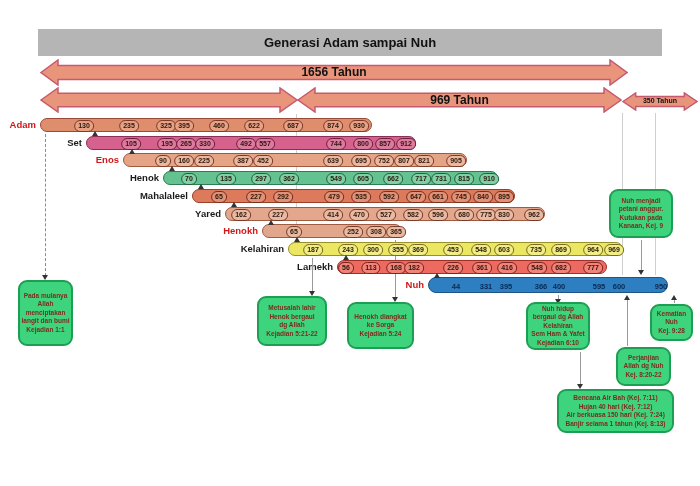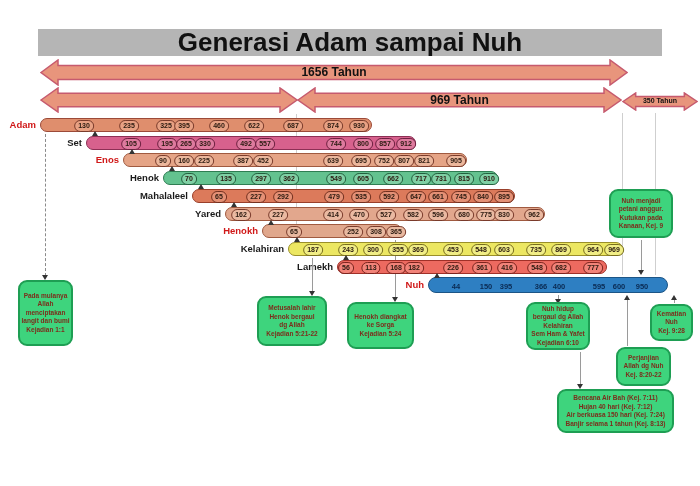--- a/index.html
+++ b/index.html
@@ -1,19 +1,19 @@
 <!DOCTYPE html>
 <html><head>
 <meta charset="utf-8">
 <style>
   html,body{margin:0;padding:0;background:#fff;}
   #slide{position:relative;width:700px;height:486px;background:#ffffff;overflow:hidden;
          font-family:"Liberation Sans",sans-serif;box-shadow:0 0 4px rgba(0,0,0,.25);}
   #title-bar{position:absolute;left:38px;top:29px;width:624px;height:27px;background:#b5b5b5;
-             display:flex;align-items:center;justify-content:center;font-size:26px;font-weight:bold;color:#111;}
+             display:flex;align-items:center;justify-content:center;font-size:13px;font-weight:bold;color:#111;}
   .arrow-wrap{position:absolute;}
   .arrow-label{position:absolute;width:100%;text-align:center;font-weight:bold;color:#111;}
   .bar{position:absolute;border-radius:9px;box-sizing:border-box;}
   .cap{position:absolute;transform:translateX(-50%);border-radius:6px;font-weight:bold;
        font-size:7px;line-height:8px;padding:1px 3px;color:#2a1a10;white-space:nowrap;box-sizing:border-box;}
   .capplain{position:absolute;transform:translateX(-50%);font-weight:bold;font-size:7.5px;
        color:#0a2a52;white-space:nowrap;}
   .rowlabel{position:absolute;width:80px;text-align:right;font-size:9.5px;font-weight:bold;}
   .gbox{position:absolute;background:#3ed47d;border:2px solid #1e9e53;border-radius:9px;
         display:flex;flex-direction:column;align-items:center;justify-content:center;
@@ -188,27 +188,27 @@
         <div class="cap" style="left: 144px; top: 0.5px; background: rgb(242, 131, 121); border: 1px solid rgb(124, 36, 30);">361</div>
         <div class="cap" style="left: 169px; top: 0.5px; background: rgb(242, 131, 121); border: 1px solid rgb(124, 36, 30);">416</div>
         <div class="cap" style="left: 199px; top: 0.5px; background: rgb(242, 131, 121); border: 1px solid rgb(124, 36, 30);">548</div>
         <div class="cap" style="left: 223px; top: 0.5px; background: rgb(242, 131, 121); border: 1px solid rgb(124, 36, 30);">682</div>
         <div class="cap" style="left: 255px; top: 0.5px; background: rgb(242, 131, 121); border: 1px solid rgb(124, 36, 30);">777</div>
       </div>
       <div class="tri up" style="left: 434px; top: 273px; z-index: 3;"></div>
       <div class="rowlabel" style="left: 344px; top: 279px; color: rgb(208, 24, 24);">Nuh</div>
       <div class="bar" style="left: 428px; top: 277px; width: 240px; height: 16px; background: rgb(46, 127, 194); border: 1.5px solid rgb(28, 85, 134); z-index: 2;">
         <div class="capplain" style="left: 27px; top: 3.5px;">44</div>
-        <div class="capplain" style="left: 57px; top: 3.5px;">150</div>
+        <div class="capplain" style="left: 57px; top: 3.5px;">331</div>
         <div class="capplain" style="left: 77px; top: 3.5px;">395</div>
         <div class="capplain" style="left: 112px; top: 3.5px;">366</div>
         <div class="capplain" style="left: 130px; top: 3.5px;">400</div>
         <div class="capplain" style="left: 170px; top: 3.5px;">595</div>
         <div class="capplain" style="left: 190px; top: 3.5px;">600</div>
-        <div class="capplain" style="left: 213px; top: 3.5px;">950</div>
+        <div class="capplain" style="left: 232px; top: 3.5px;">950</div>
       </div>
     </div>
   <div id="boxes">
       <div class="gbox" style="left: 18px; top: 280px; width: 55px; height: 66px;">
         <div>Pada mulanya</div>
         <div>Allah</div>
         <div>menciptakan</div>
         <div>langit dan bumi</div>
         <div>Kejadian 1:1</div>
       </div>

